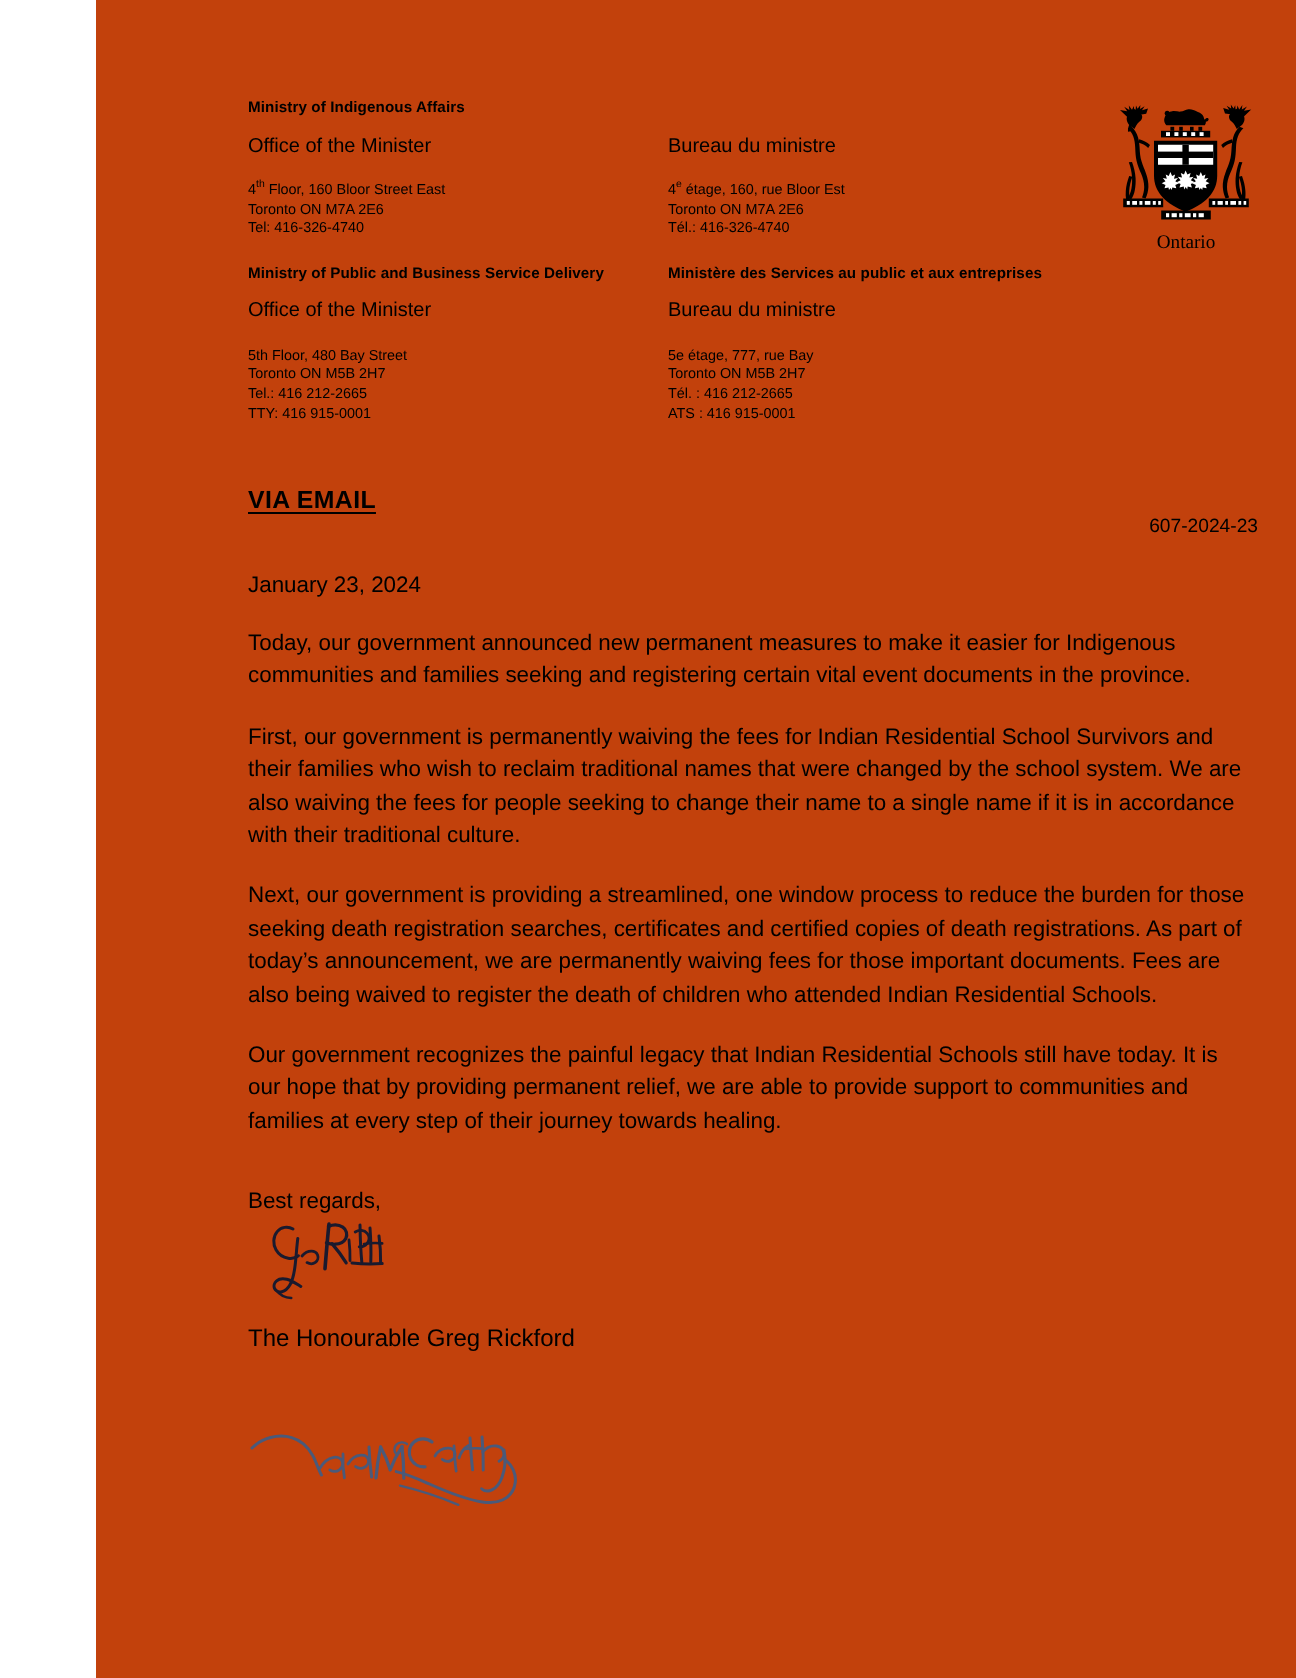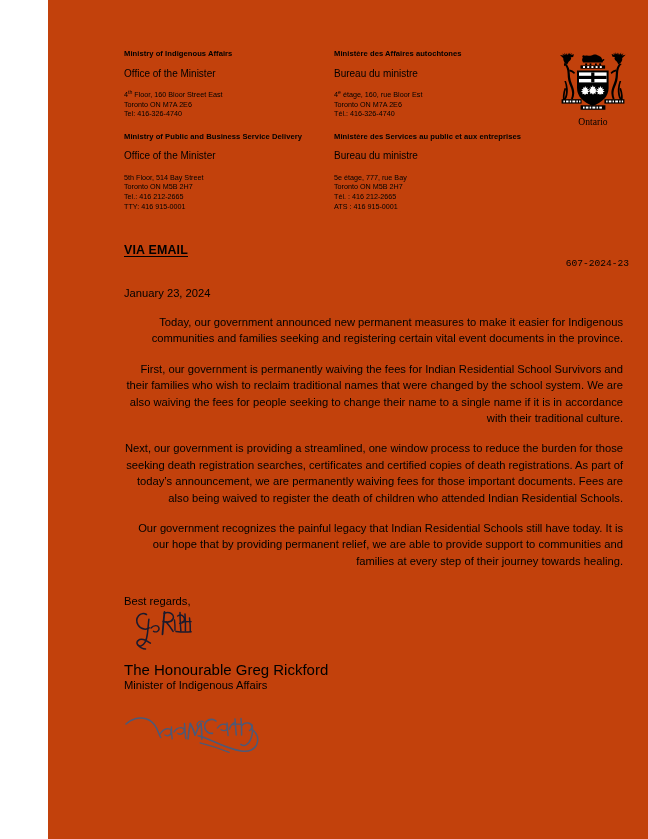--- a/index.html
+++ b/index.html
@@ -94,42 +94,41 @@
     text-decoration: underline;
     text-underline-offset: 2px;
     letter-spacing: 0.2px;
   }
   .ref-no {
     position: absolute;
     right: 67px;
     top: 258px;
     font-size: 9.6px;
     line-height: 12px;
-    font-family: Liberation Mono, monospace;
   }
 
   
   .letter-date {
     position: absolute;
     left: 76px;
     top: 286px;
     font-size: 11.2px;
     line-height: 15px;
   }
   .body-copy {
     position: absolute;
     left: 76px;
     top: 314px;
     width: 499px;
   }
   .body-copy p {
     margin: 0 0 14px 0;
     font-size: 11.2px;
     line-height: 16.4px;
-    text-align: right;
+    text-align: left;
   }
 
   
   .signoff {
     position: absolute;
     left: 76px;
     top: 593px;
     font-size: 11.2px;
     line-height: 16.4px;
     text-align: right;
@@ -139,44 +138,41 @@
     left: 76px;
     top: 610px;
   }
   .sig-block-2 {
     position: absolute;
     left: 76px;
     top: 712px;
   }
   .sig-img { display: block; }
   .sig-name {
-    font-size: 15px;
+    font-size: 12px;
     line-height: 15.6px;
     margin-top: 2px;
   }
   .sig-title {
     font-size: 11.2px;
     line-height: 15.6px;
   }
 </style>
 </head>
 <body>
 
 <div class="page">
 
   <div class="letterhead">
 
     <div class="lh-block">
       <div class="lh-row">
         <div class="lh-col">
           <div class="lh-title">Ministry of Indigenous Affairs</div>
         </div>
-        <div class="lh-col fr">
-          <div class="lh-title">Ministère des Affaires autochtones</div>
-        </div>
       </div>
       <div class="gap-sm"></div>
       <div class="lh-row">
         <div class="lh-col">
           <div class="lh-sub">Office of the Minister</div>
         </div>
         <div class="lh-col fr">
           <div class="lh-sub">Bureau du ministre</div>
         </div>
       </div>
@@ -207,21 +203,21 @@
         <div class="lh-col">
           <div class="lh-sub">Office of the Minister</div>
         </div>
         <div class="lh-col fr">
           <div class="lh-sub">Bureau du ministre</div>
         </div>
       </div>
       <div class="gap-md"></div>
       <div class="lh-row">
         <div class="lh-col">
-          <div class="lh-addr"><span>5th Floor, 514 Bay Street</span><br><span>Toronto ON  M5B 2H7</span><br><span>Tel.:  416 212-2665</span><br><span>TTY: 416 915-0001</span></div>
+          <div class="lh-addr"><span>5th Floor, 480 Bay Street</span><br><span>Toronto ON  M5B 2H7</span><br><span>Tel.:  416 212-2665</span><br><span>TTY: 416 915-0001</span></div>
         </div>
         <div class="lh-col fr">
           <div class="lh-addr"><span>5e étage, 777, rue Bay</span><br><span>Toronto ON  M5B 2H7</span><br><span>Tél. :  416 212-2665</span><br><span>ATS : 416 915-0001</span></div>
         </div>
       </div>
     </div>
   </div>
 
   <div class="crest-wrap">
     <svg class="crest-svg" width="82" height="68" viewBox="0 0 82 68">
@@ -416,21 +412,20 @@
         <path d="M61.0 4.0 c0.4 5.6 0.6 11.3 0.4 16.9" stroke-width="1.5"></path>
         <path d="M58.0 12.0 c3.0 -0.5 6.1 -0.6 9.1 -0.3" stroke-width="1.3"></path>
         <path d="M65.5 8.0 c0.6 4.4 0.9 8.9 0.8 13.4" stroke-width="1.5"></path>
 
         <path d="M52.0 21.5 c5.0 0.6 10.1 0.7 15.1 0.3" stroke-width="1.5"></path>
 
         <path d="M14.0 35.0 c1.8 2.4 4.6 3.9 7.6 4.0" stroke-width="1.3"></path>
       </g>
     </svg>
     <div class="sig-name">The Honourable Greg Rickford</div>
-    <div class="sig-title">Minister of Indigenous Affairs</div>
   </div>
 
   <div class="sig-block-2">
     <svg class="sig-img" width="160" height="50" viewBox="0 0 160 50">
       <g fill="none" stroke="#4a5a7a" stroke-linecap="round" stroke-linejoin="round">
 
         <path d="M2.0 12.0 c5.0 -5.0 13.0 -7.2 19.8 -5.2 c4.6 1.3 8.3 4.8 10.6 9.0
                  c1.7 3.1 2.6 6.6 4.3 9.7" stroke-width="1.5"></path>
 
         <path d="M36.0 22.0 c1.6 -2.6 4.0 -4.8 6.9 -5.3 c1.6 -0.3 3.4 0.3 4.1 1.8

